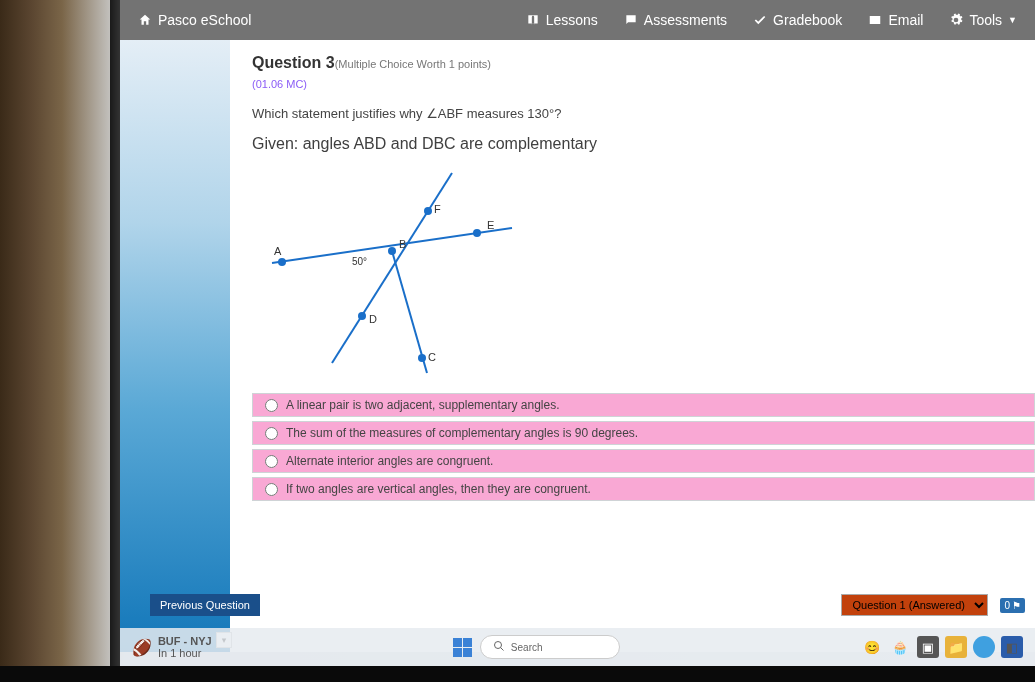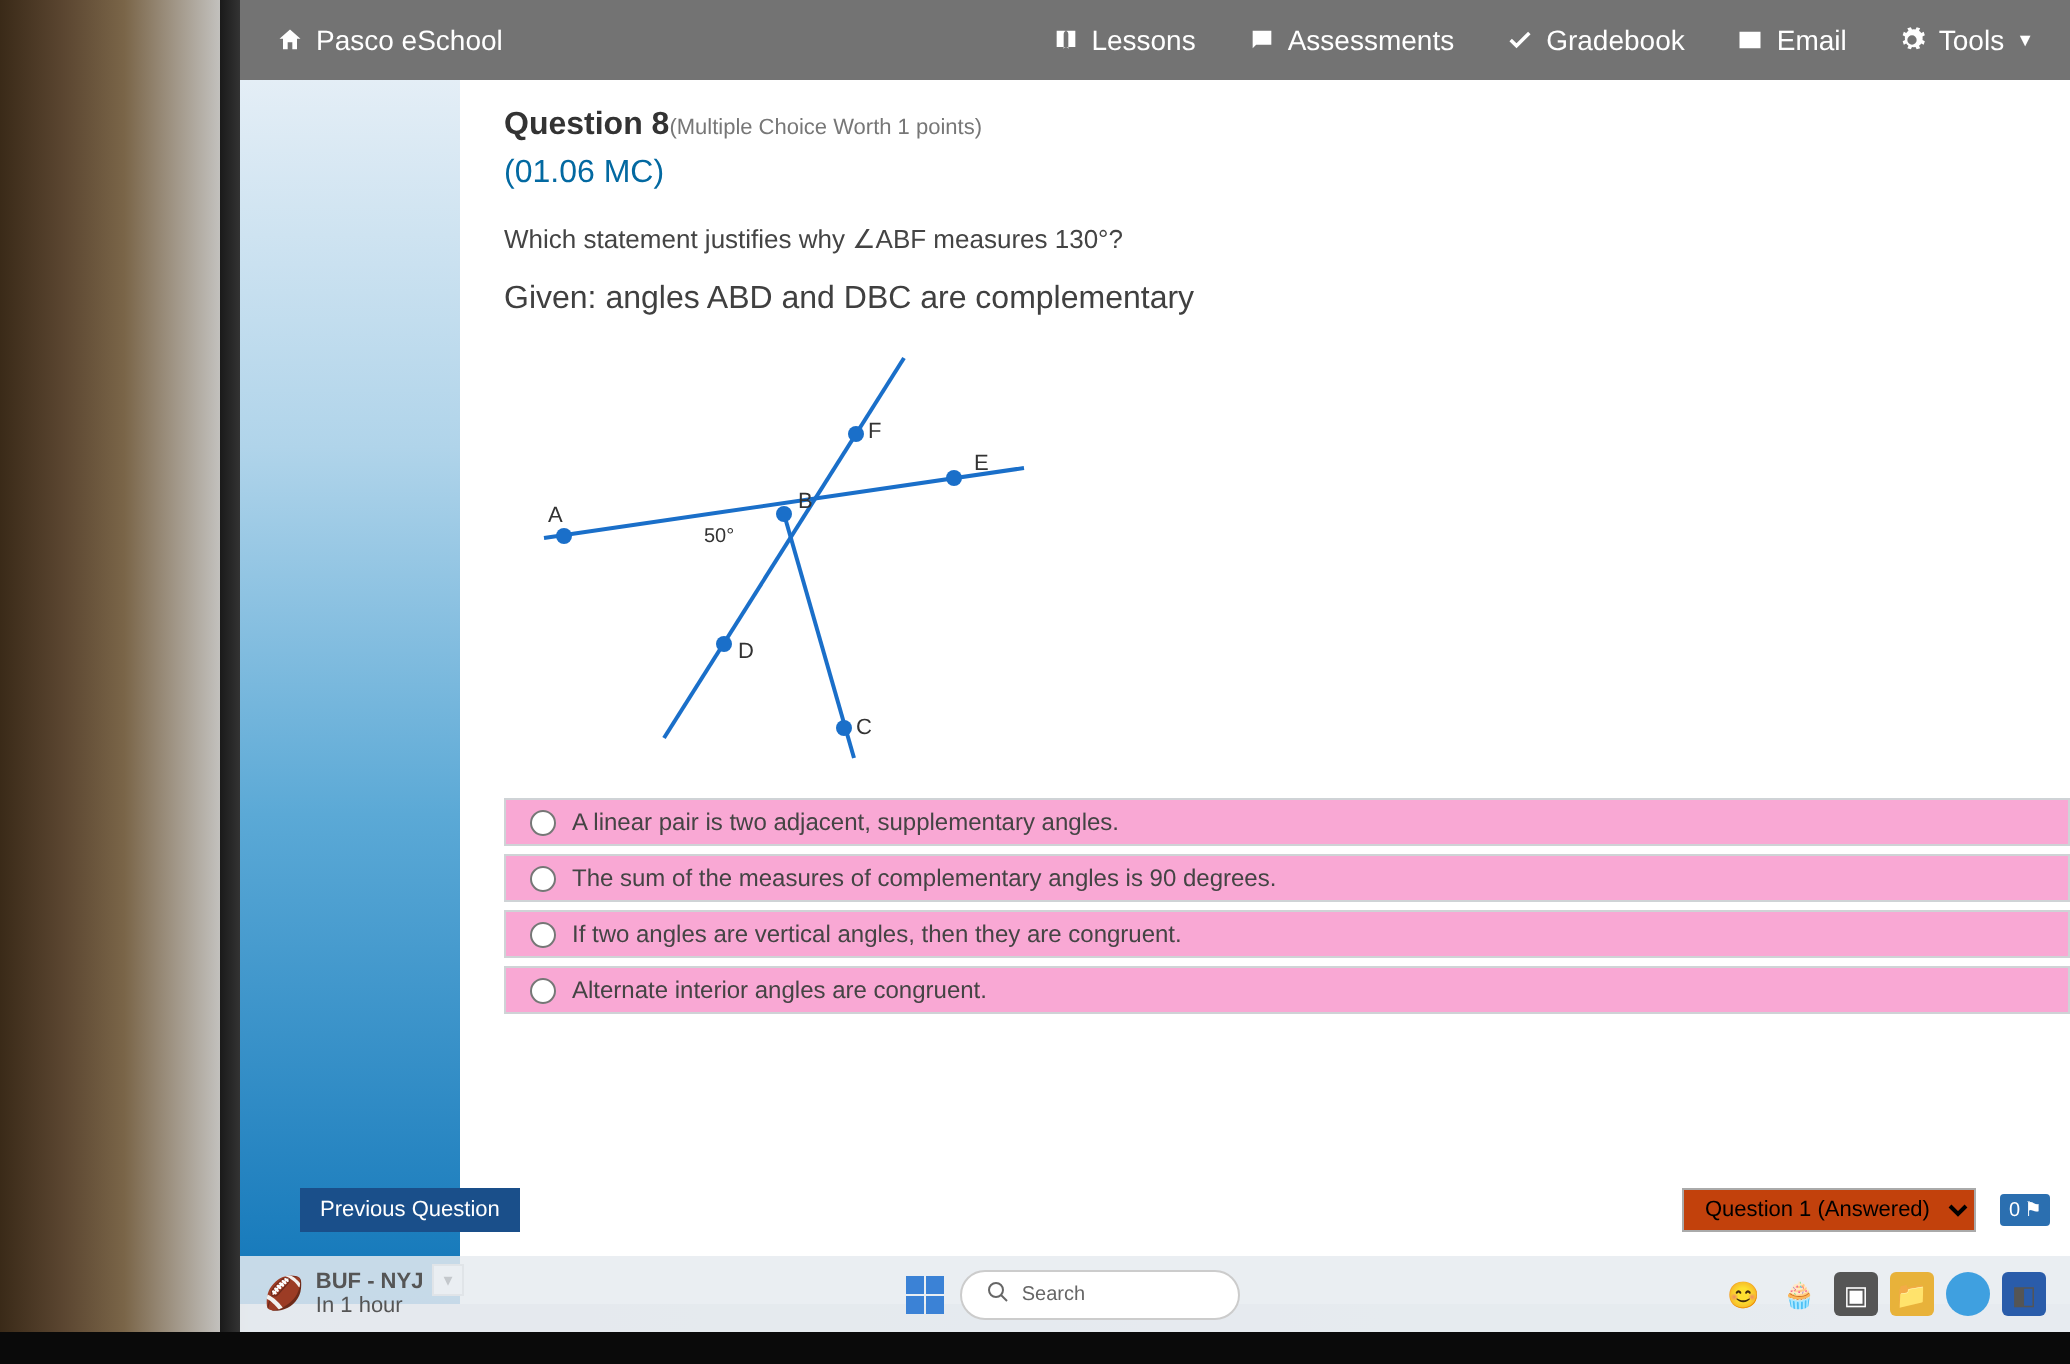--- a/index.html
+++ b/index.html
@@ -44,21 +44,21 @@
   .main {
     flex:1;
     background:#fff;
     padding: 14px 0 0 22px;
     font-size: 13px;
     color:#333;
     overflow:hidden;
   }
   .qtitle { font-size:16px; color:#333; margin-bottom:2px; }
   .qtitle .sub { font-size:11px; color:#777; font-weight:400; }
-  .qcode { font-size:16px; color:#0369a1; margin:6px 0 16px; }
+  .qcode { font-size:11px; color:#8b5cf6; margin:6px 0 16px; }
   .qtext { font-size:13px; color:#444; margin-bottom:14px; }
   .given { font-size:16px; color:#404040; margin-bottom:10px; }
   .diagram { width:260px; height:220px; position:relative; margin:0 0 10px 10px; }
   .diagram svg { width:100%; height:100%; }
   .choices { margin-top:6px; }
   .choice {
     border:1px solid #cfd3d6;
     background:#f9a8d4;
     padding:4px 12px;
     font-size:12px;
@@ -187,21 +187,21 @@
     </div>
   </div>
 
   <div class="content-wrap">
     <div class="sidebar-blue">
       <div class="expand-arrow">▾</div>
     </div>
 
     <div class="main">
       <div class="qtitle">
-        <b>Question 8</b><span class="sub">(Multiple Choice Worth 1 points)</span>
+        <b>Question 3</b><span class="sub">(Multiple Choice Worth 1 points)</span>
       </div>
       <div class="qcode">(01.06 MC)</div>
       <div class="qtext">
         <span>Which statement justifies why </span><span>∠ABF</span><span> measures 130°?</span>
       </div>
       <div class="given">Given: angles ABD and DBC are complementary</div>
 
       <div class="diagram">
         <svg viewBox="0 0 260 220">
 
@@ -232,25 +232,25 @@
         <label class="choice">
           <input type="radio" name="q5" style="">
           <span>A linear pair is two adjacent, supplementary angles.</span>
         </label>
         <label class="choice">
           <input type="radio" name="q5" style="">
           <span>The sum of the measures of complementary angles is 90 degrees.</span>
         </label>
         <label class="choice">
           <input type="radio" name="q5" style="">
-          <span>If two angles are vertical angles, then they are congruent.</span>
+          <span>Alternate interior angles are congruent.</span>
         </label>
         <label class="choice">
           <input type="radio" name="q5" style="">
-          <span>Alternate interior angles are congruent.</span>
+          <span>If two angles are vertical angles, then they are congruent.</span>
         </label>
       </div>
     </div>
   </div>
 </div>
 
 <div class="bottom-bar">
   <button class="prev-btn">Previous Question</button>
   <div class="spacer"></div>
   <select class="qselect">

